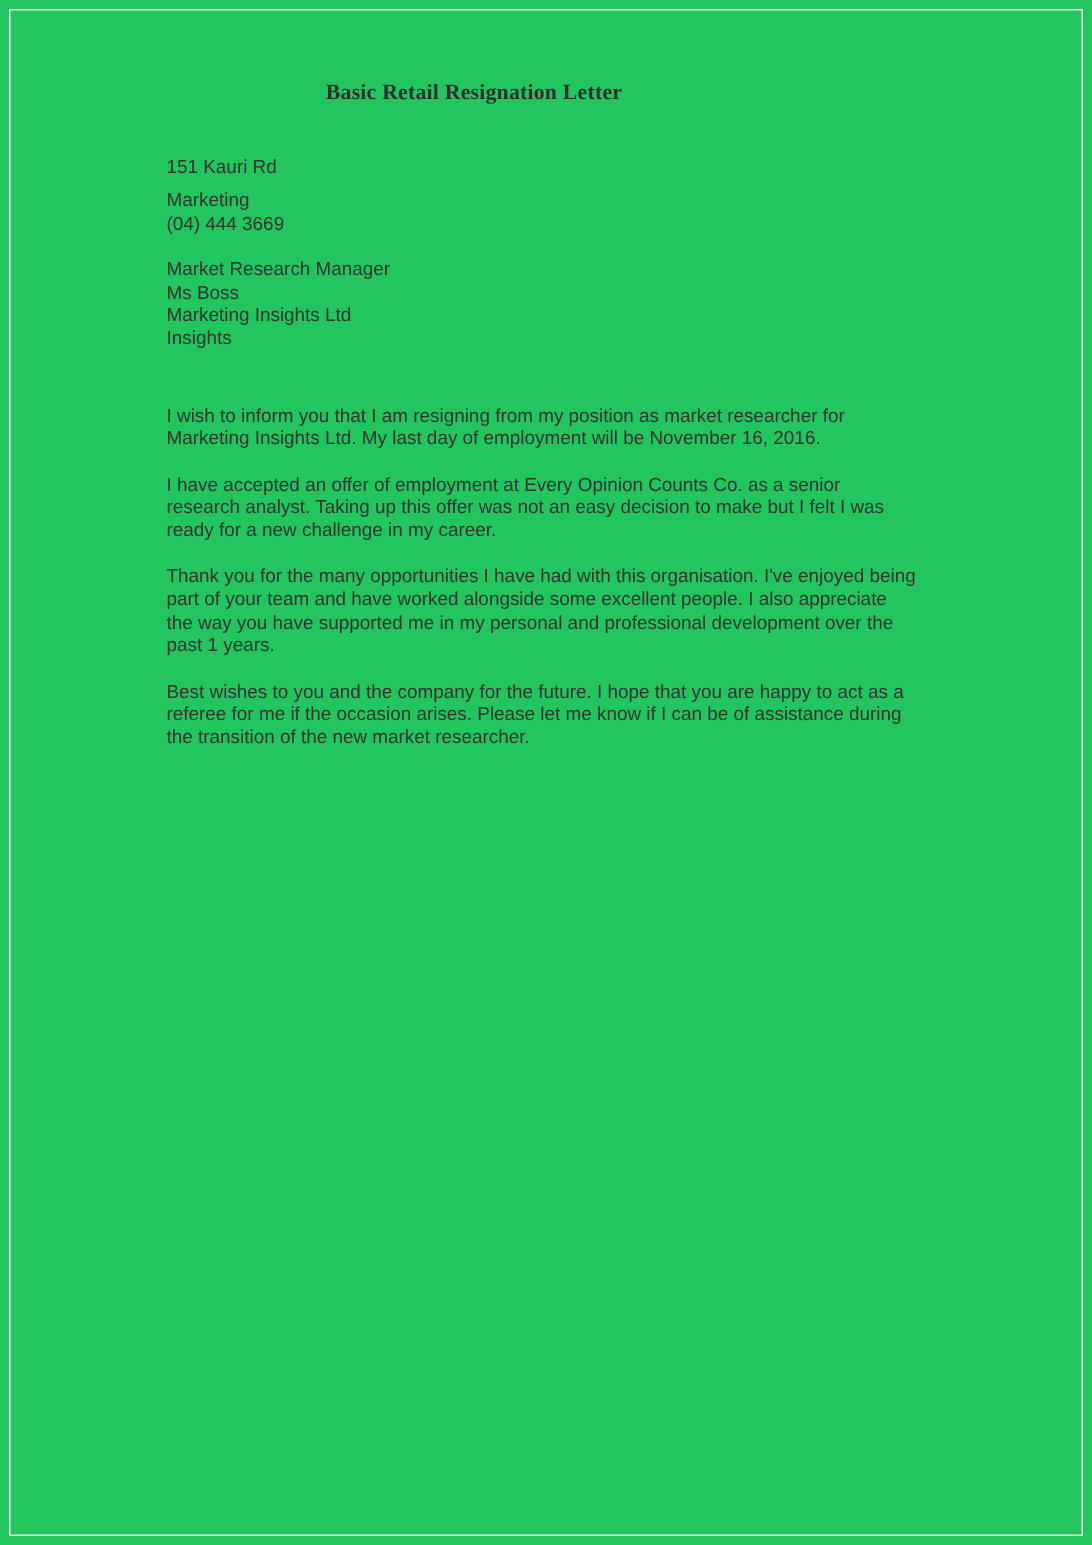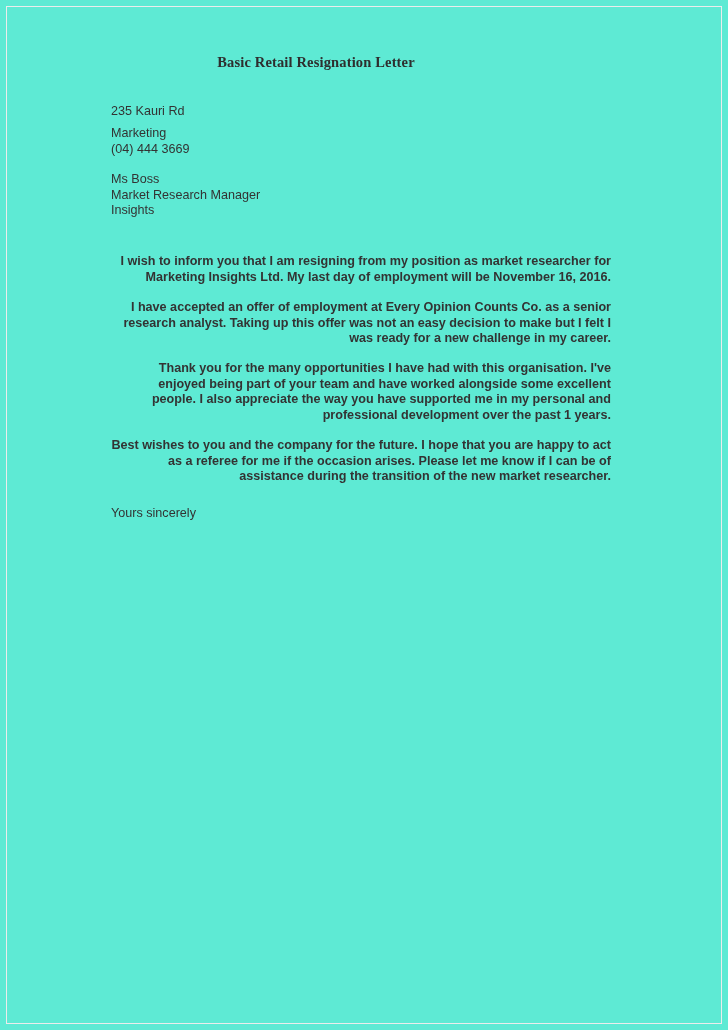--- a/index.html
+++ b/index.html
@@ -6,21 +6,21 @@
   html, body {
     margin: 0;
     padding: 0;
     background: #ffffff;
   }
 
   .page {
     position: relative;
     width: 728px;
     height: 1030px;
-    background: #5eead4;
+    background: #22c55e;
     box-sizing: border-box;
     overflow: hidden;
     font-family: "Liberation Sans", sans-serif;
   }
 
   
   .page-frame {
     position: absolute;
     left: 6px;
     top: 6px;
@@ -65,22 +65,21 @@
     margin: 0 0 15px 0;
   }
 
   .line {
     display: block;
     white-space: pre;
   }
 
   .para {
     margin: 0 0 15px 0;
-    text-align: right;
-    font-weight: bold;
+    text-align: left;
   }
 
   .para:last-child {
     margin-bottom: 0;
   }
 
   .spacer-sm { height: 7px; }
   .spacer-md { height: 14px; }
   .spacer-sign { height: 53px; }
 </style>
@@ -91,50 +90,48 @@
 
   <div class="page-frame"></div>
 
   <div class="sheet">
 
     <div class="doc-title">Basic Retail Resignation Letter</div>
 
     <div class="body-block">
 
       <div class="blk">
-        <span class="line">235 Kauri Rd</span>
+        <span class="line">151 Kauri Rd</span>
         <span class="spacer-sm" style="display:block;"></span>
         <span class="line">Marketing</span>
         <span class="line">(04) 444 3669</span>
       </div>
 
 
       <div class="blk">
+        <span class="line">Market Research Manager</span>
         <span class="line">Ms Boss</span>
-        <span class="line">Market Research Manager</span>
+        <span class="line">Marketing Insights Ltd</span>
         <span class="line">Insights</span>
       </div>
 
       <div class="spacer-md"></div>
 
 
       <div class="spacer-sm"></div>
 
       <p class="para">I wish to inform you that I am resigning from my position as market researcher for Marketing Insights Ltd.  My last day of employment will be November 16, 2016.</p>
 
       <p class="para">I have accepted an offer of employment at Every Opinion Counts Co. as a senior research analyst. Taking up this offer was not an easy decision to make but I felt I was ready for a new challenge in my career.</p>
 
       <p class="para">Thank you for the many opportunities I have had with this organisation. I've enjoyed being part of your team and have worked alongside some excellent people. I also appreciate the way you have supported me in my personal and professional development over the past 1 years.</p>
 
       <p class="para">Best wishes to you and the company for the future. I hope that you are happy to act as a referee for me if the occasion arises. Please let me know if I can be of assistance during the transition of the new market researcher.</p>
 
       <div class="spacer-sm"></div>
 
-      <div class="blk">
-        <span class="line">Yours sincerely</span>
-      </div>
 
       <div class="spacer-sign"></div>
 
 
     </div>
   </div>
 </div>
 
 </body></html>

